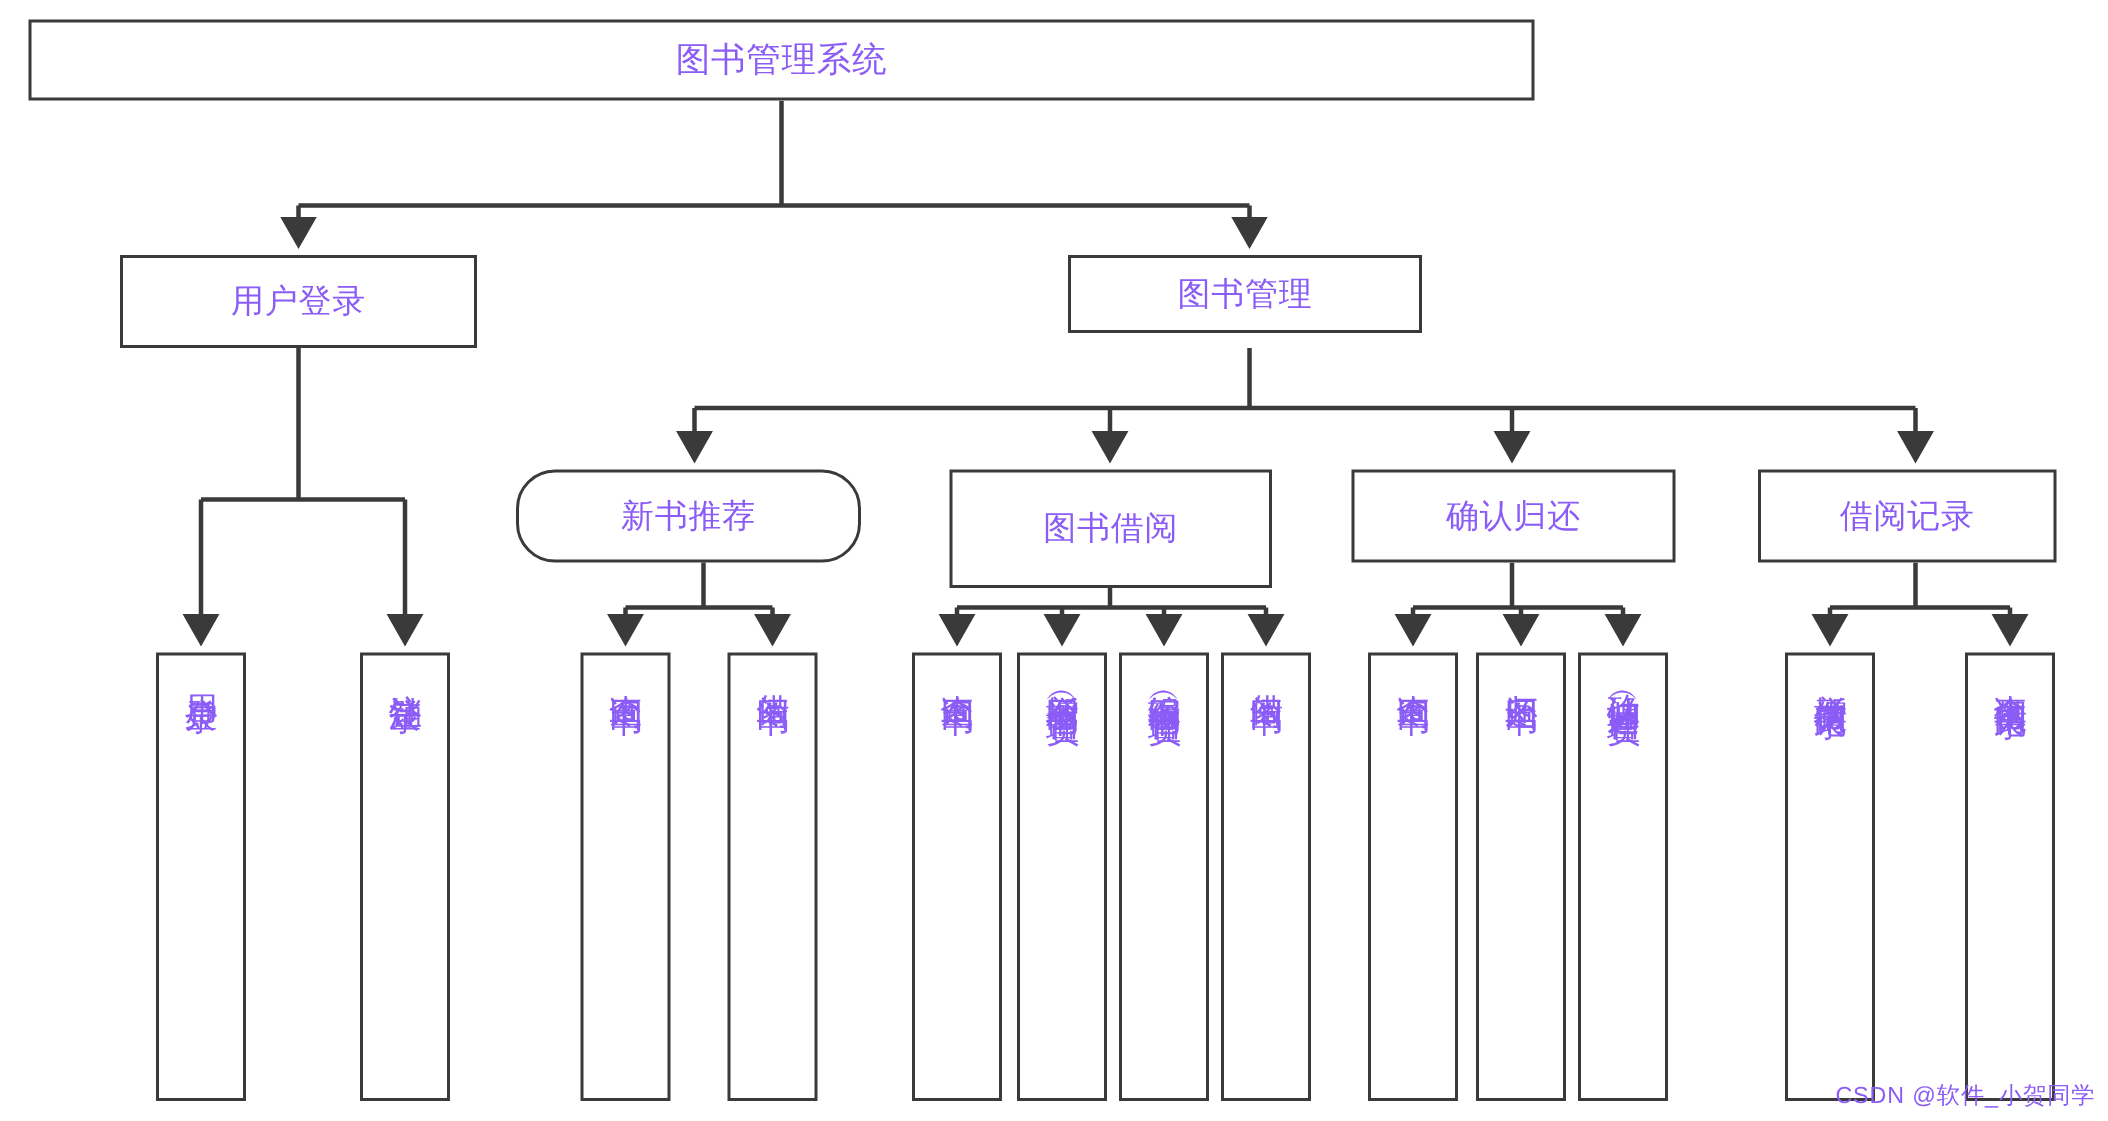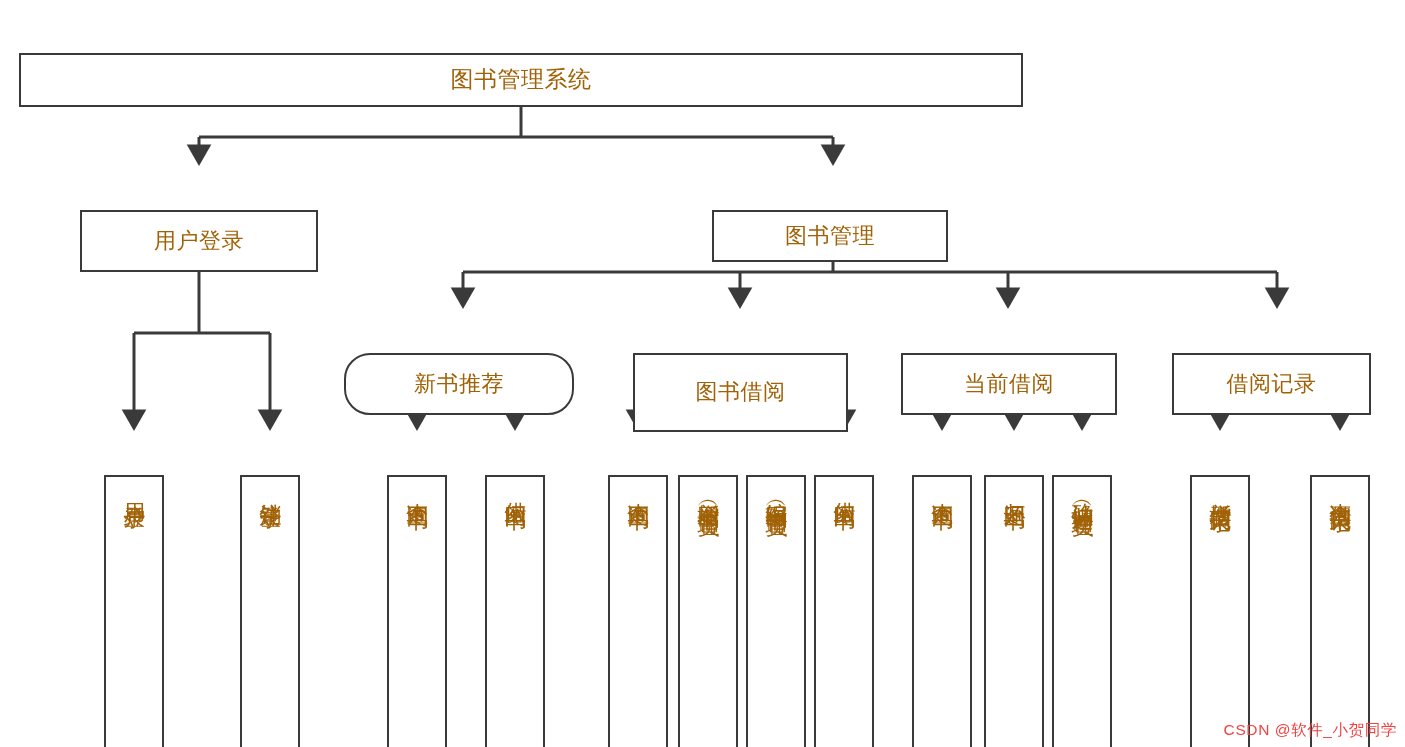--- a/index.html
+++ b/index.html
@@ -27,23 +27,22 @@
     pointer-events: none;
   }
   .node {
     position: absolute;
     box-sizing: border-box;
     background: #ffffff;
     border: 2.4px solid #3a3a3a;
     display: flex;
     align-items: center;
     justify-content: center;
-    color: #a16207;
+    color: #8b5cf6;
     z-index: 2;
-    margin-top: 40px;
   }
   .node-label {
     display: block;
     text-align: center;
     line-height: 1.28;
     letter-spacing: 0.5px;
   }
   .node.root .node-label {
     font-size: 23px;
   }
@@ -61,21 +60,21 @@
     text-orientation: upright;
     line-height: 1.22;
     letter-spacing: 2px;
     white-space: nowrap;
   }
   #watermark {
     position: absolute;
     right: 8px;
     bottom: 6px;
     font-size: 15.5px;
-    color: #ef4444;
+    color: #8b5cf6;
     letter-spacing: 0.6px;
     z-index: 5;
     white-space: nowrap;
   }
 </style>
 </head>
 <body>
 
 <div id="diagram-canvas">
 
@@ -140,21 +139,21 @@
     <span class="node-label">图书管理</span>
   </div>
 
   <div class="node level2" style="left: 344px; top: 313px; width: 230px; height: 62px; border-radius: 26px;">
     <span class="node-label">新书推荐</span>
   </div>
   <div class="node level2" style="left: 633px; top: 313px; width: 215px; height: 79px;">
     <span class="node-label">图书借阅</span>
   </div>
   <div class="node level2" style="left: 901px; top: 313px; width: 216px; height: 62px;">
-    <span class="node-label">当前借阅</span>
+    <span class="node-label">确认归还</span>
   </div>
   <div class="node level2" style="left: 1172px; top: 313px; width: 199px; height: 62px;">
     <span class="node-label">借阅记录</span>
   </div>
 
   <div class="node leaf" style="left: 104px; top: 435px; width: 60px; height: 299px;">
     <span class="node-label">用户登录</span>
   </div>
   <div class="node leaf" style="left: 240px; top: 435px; width: 60px; height: 299px;">
     <span class="node-label">注销登录</span>

